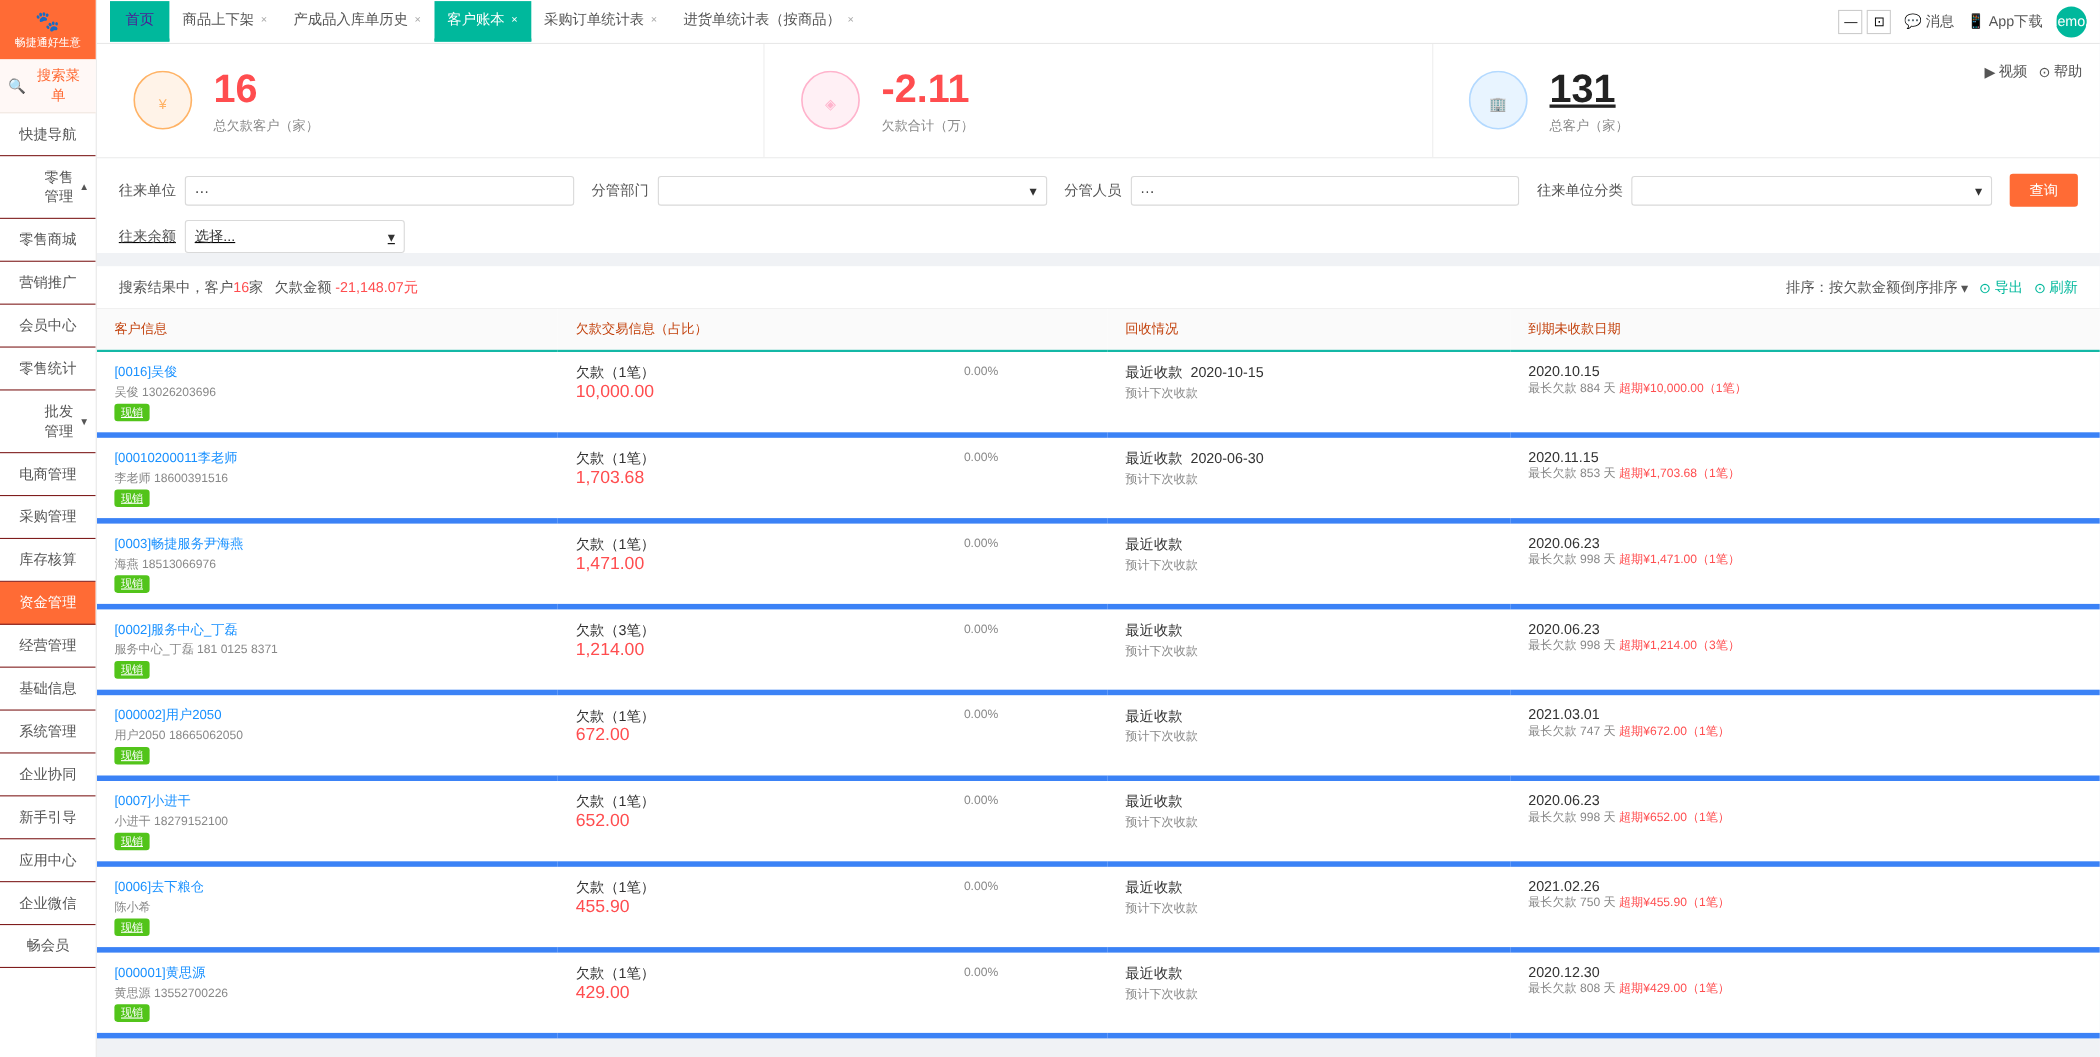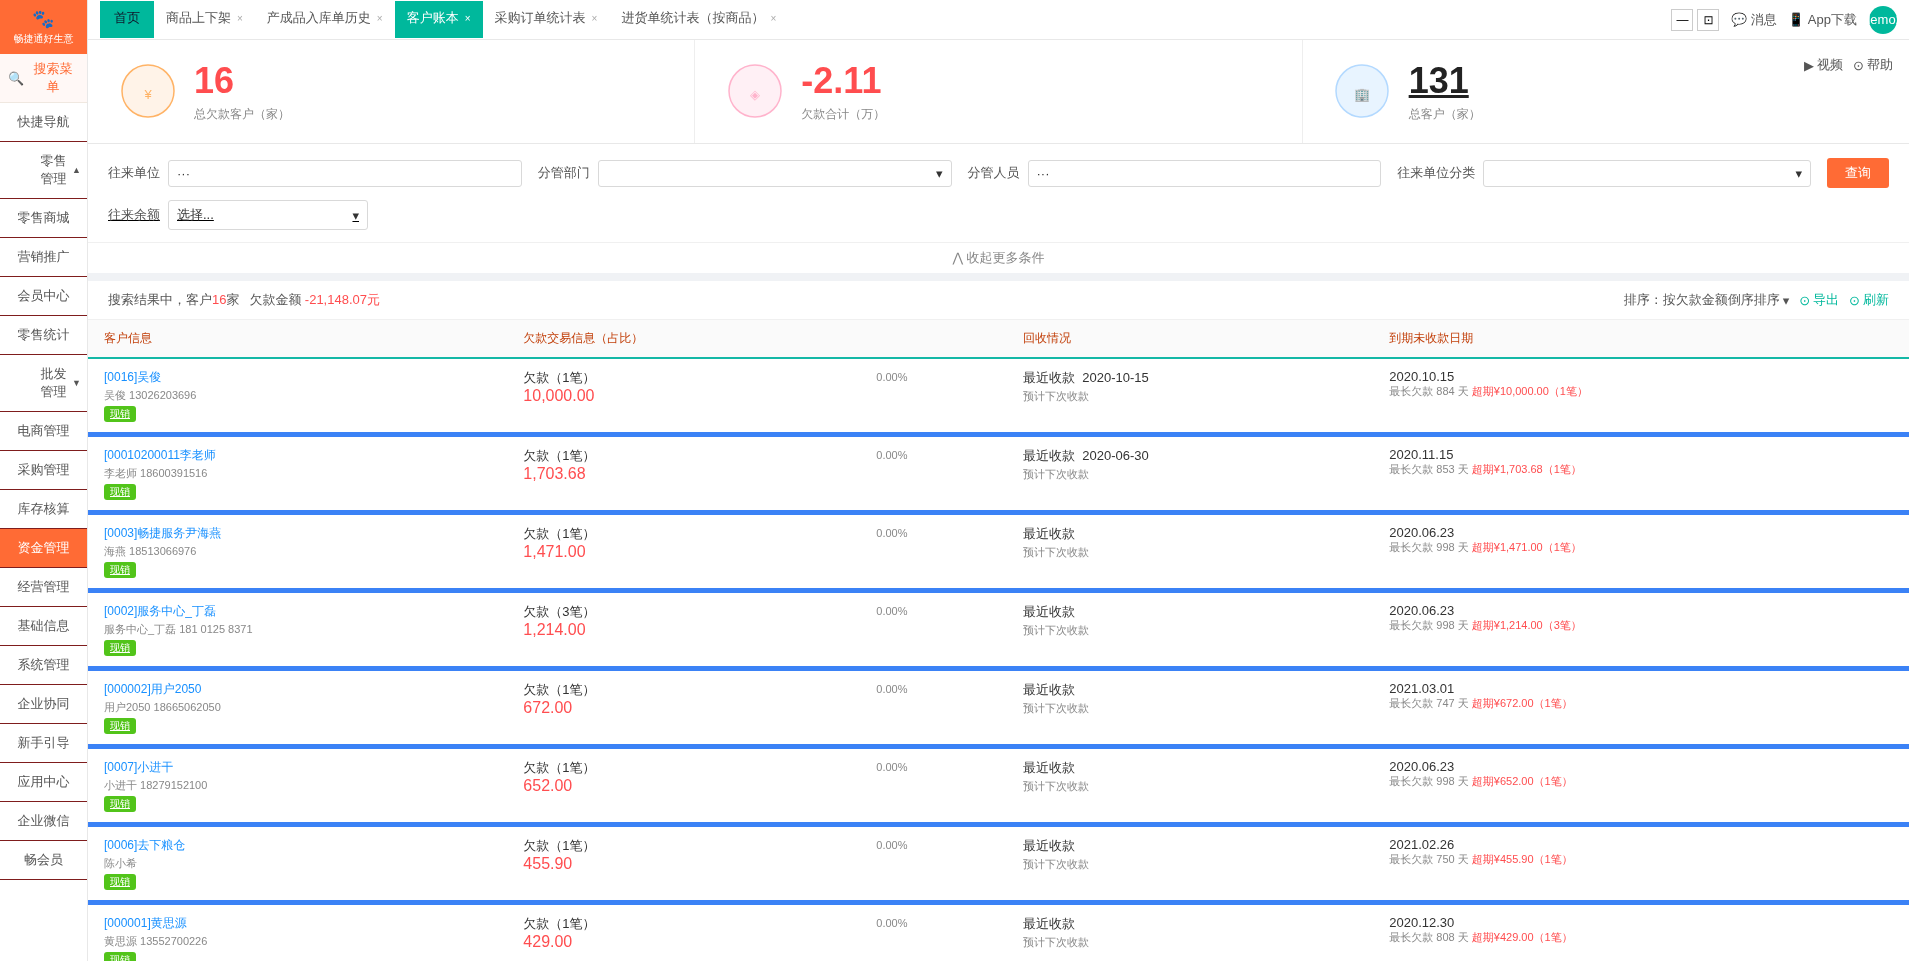--- a/index.html
+++ b/index.html
@@ -161,21 +161,21 @@
     <div class="sidebar-item">
       <span>畅会员</span>
     </div>
   </div>
 </div>
 
 <div class="main">
 
   <div class="top-nav">
     <div class="nav-tabs-container">
-      <div class="tab-item" style="background:#00b89c;color:#0f172a;border-bottom:3px solid #00b89c;">
+      <div class="tab-item" style="background:#00b89c;color:#4c1d95;border-bottom:3px solid #00b89c;">
         <span>首页</span>
       </div>
       <div class="tab-item">
         <span>商品上下架</span>
         <span class="close-x">×</span>
       </div>
       <div class="tab-item">
         <span>产成品入库单历史</span>
         <span class="close-x">×</span>
       </div>
@@ -293,24 +293,20 @@
         <button class="filter-search-btn">查询</button>
       </div>
       <div class="filter-row2">
         <div class="filter-item" style="max-width:260px;text-decoration:underline;">
           <span class="filter-label">往来余额</span>
           <div class="filter-select">
             <span>选择...</span>
             <span>▾</span>
           </div>
         </div>
-      </div>
-      <div class="collapse-bar">
-        <span>⋀</span>
-        <span>收起更多条件</span>
       </div>
     </div>
 
     <div class="table-area">
       <div class="table-toolbar">
         <div class="table-toolbar-left">
           <span>搜索结果中，客户</span><span class="red">16</span><span>家</span>&nbsp;&nbsp;
           <span>欠款金额</span>&nbsp;<span class="red">-21,148.07元</span>
         </div>
         <div class="table-toolbar-right">

